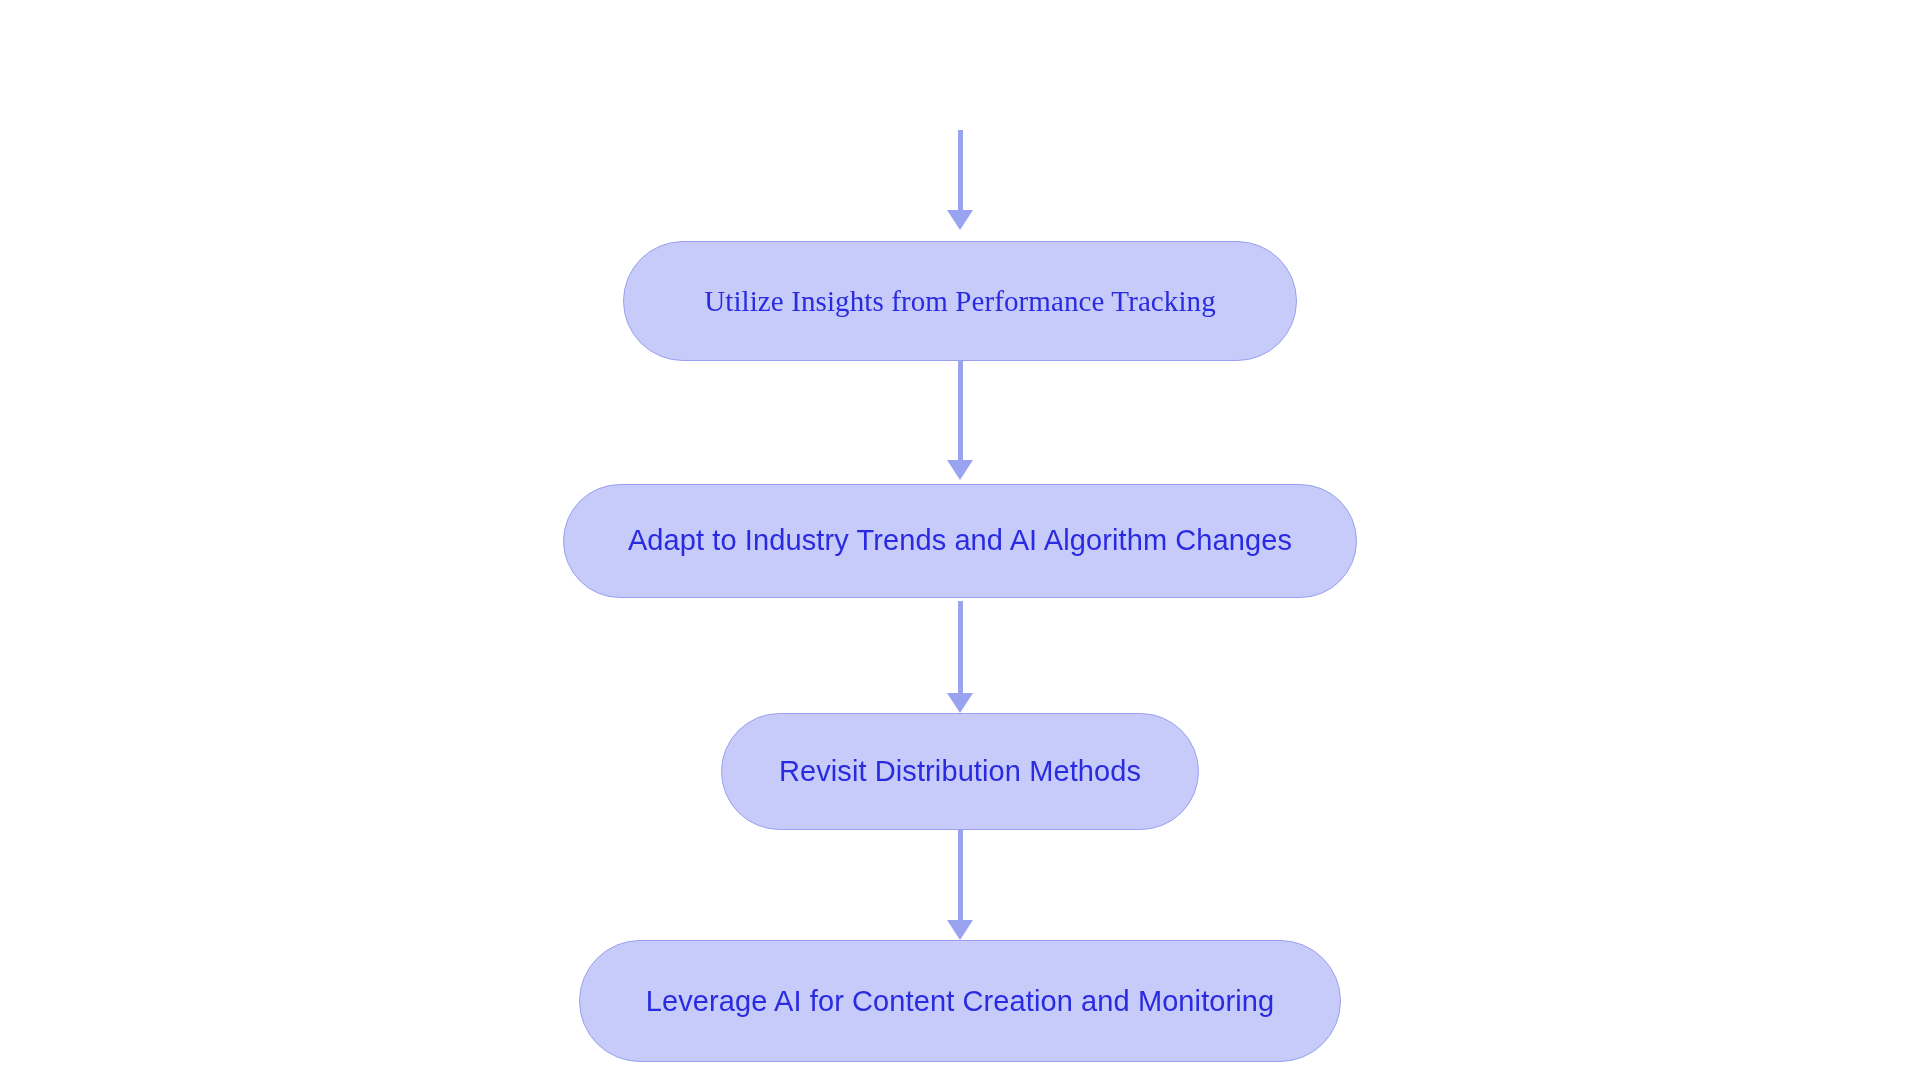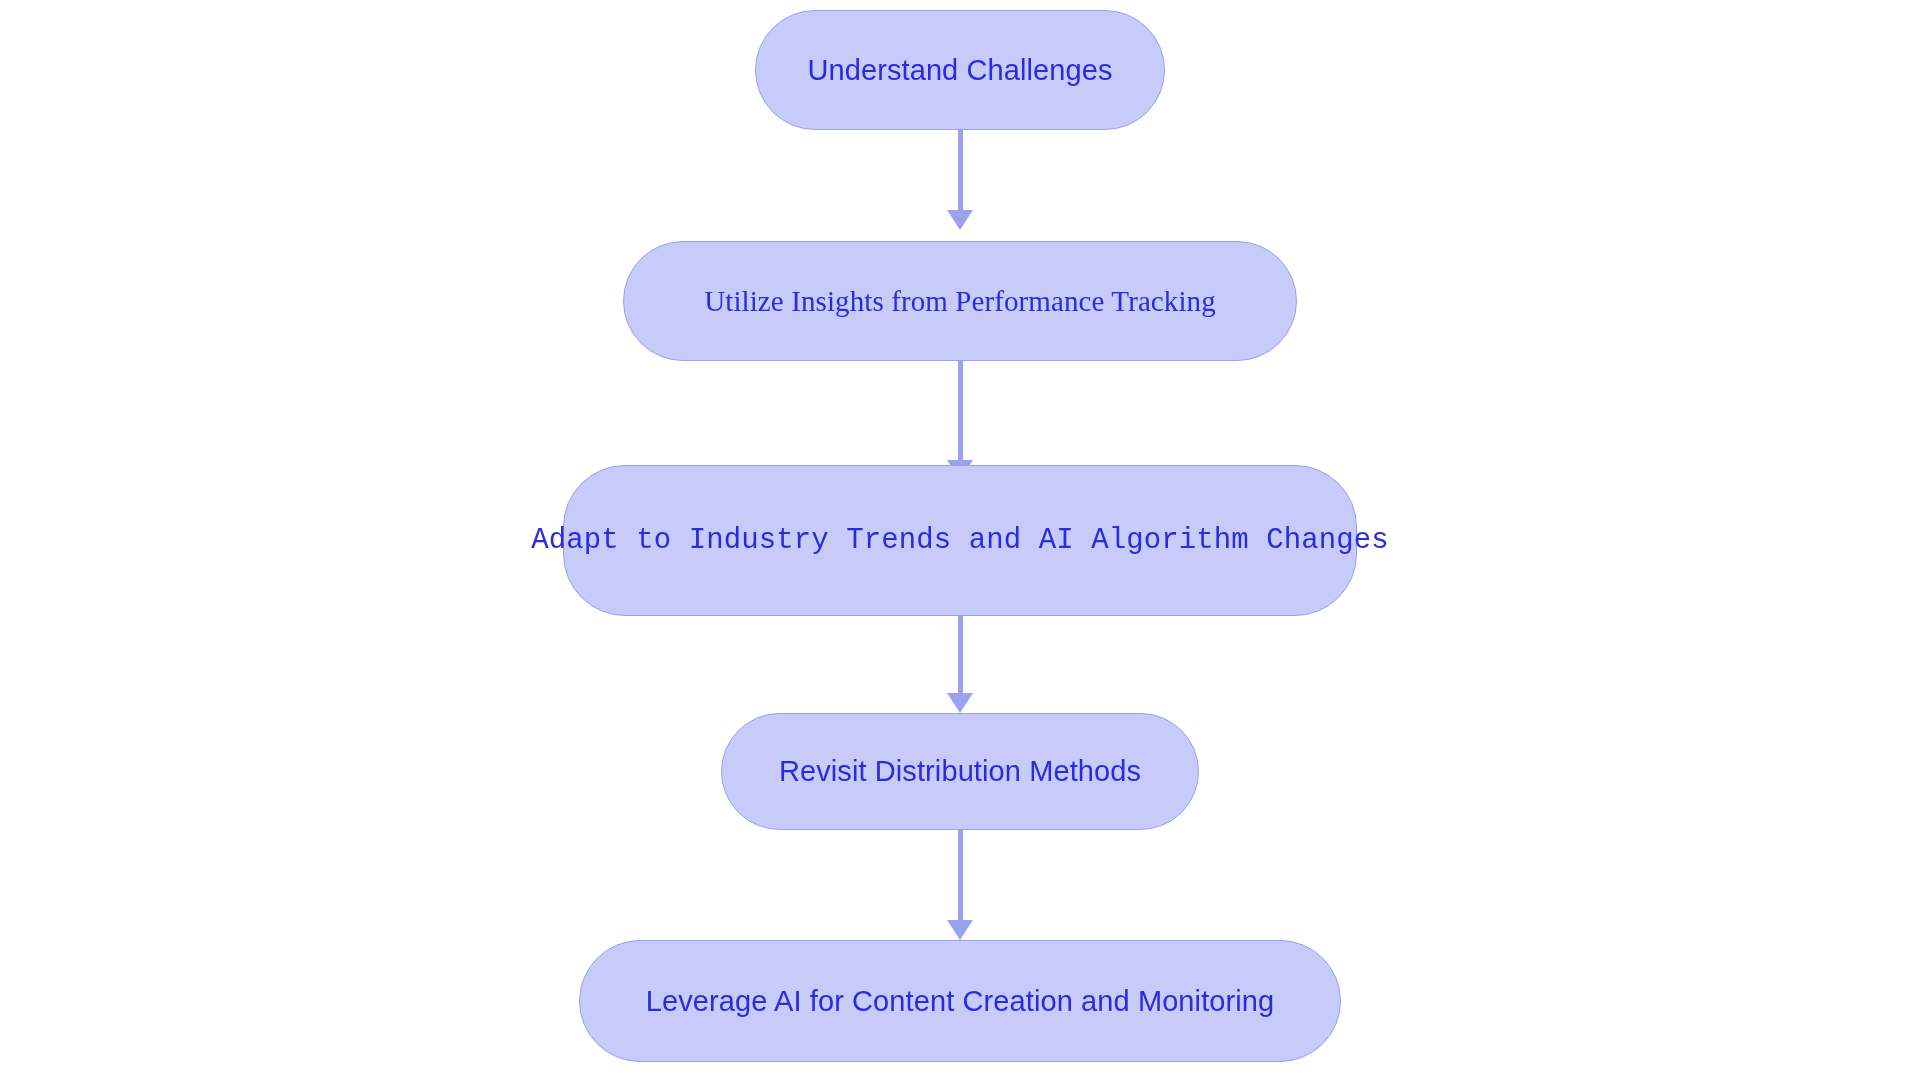--- a/index.html
+++ b/index.html
@@ -86,34 +86,29 @@
   <div class="connector" style="top:601px;height:112px;">
     <div class="conn-line"></div>
     <div class="conn-head"></div>
   </div>
 
   <div class="connector" style="top:830px;height:110px;">
     <div class="conn-line"></div>
     <div class="conn-head"></div>
   </div>
 
-  <div class="node-row" style="top:10px;height:120px;">
-    <div class="node" style="width:410px;height:120px;">
-      <span class="node-label">Understand Challenges</span>
-    </div>
-  </div>
 
   <div class="node-row" style="top:241px;height:120px;">
     <div class="node" style="width:674px;height:120px;font-family:Liberation Serif, serif;">
       <span class="node-label">Utilize Insights from Performance Tracking</span>
     </div>
   </div>
 
   <div class="node-row" style="top:480px;height:121px;">
-    <div class="node" style="width:794px;height:151px;font-family:Liberation Mono, monospace;">
+    <div class="node" style="width:794px;height:114px;">
       <span class="node-label">Adapt to Industry Trends and AI Algorithm Changes</span>
     </div>
   </div>
 
   <div class="node-row" style="top:940px;height:122px;">
     <div class="node" style="width:762px;height:122px;">
       <span class="node-label">Leverage AI for Content Creation and Monitoring</span>
     </div>
   </div>
 

